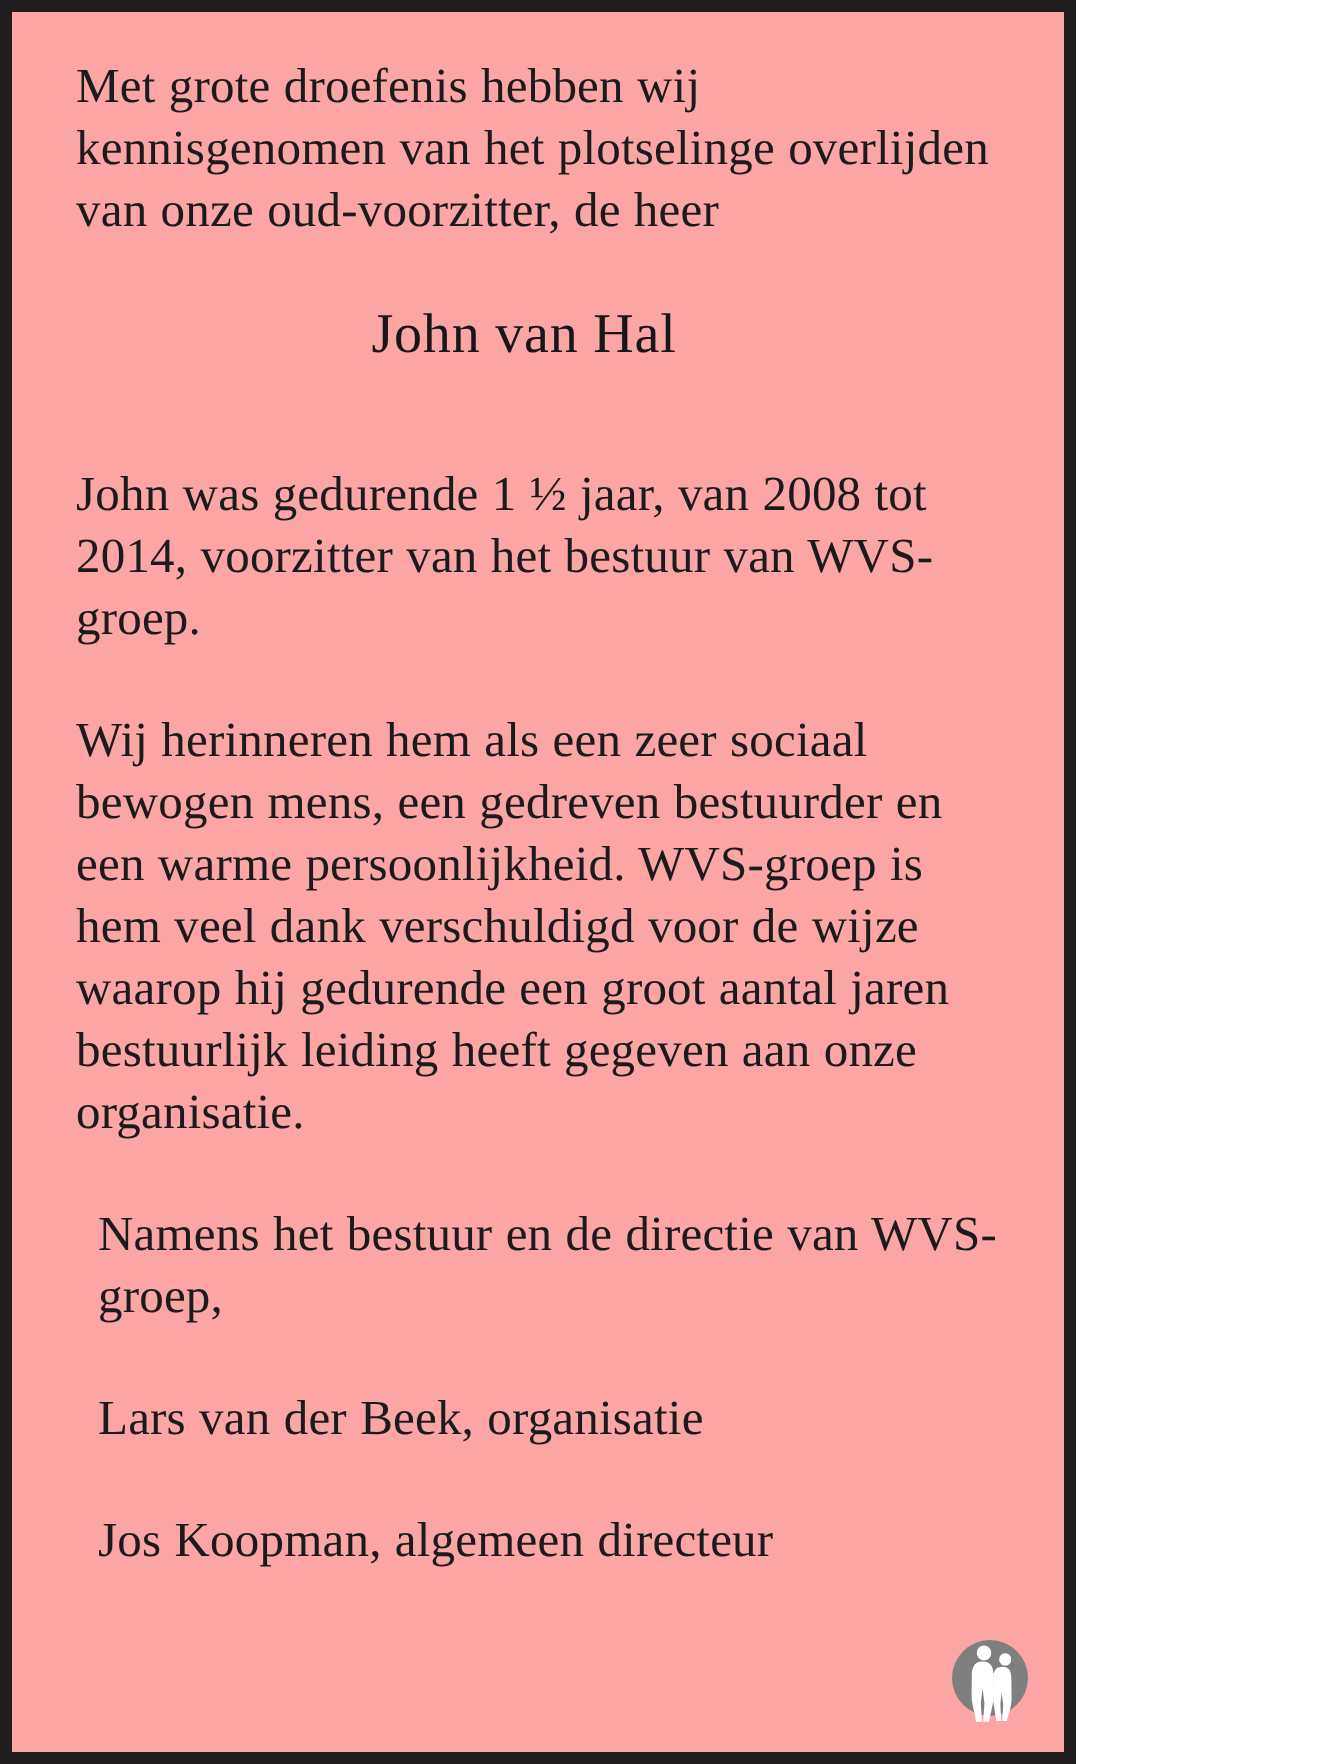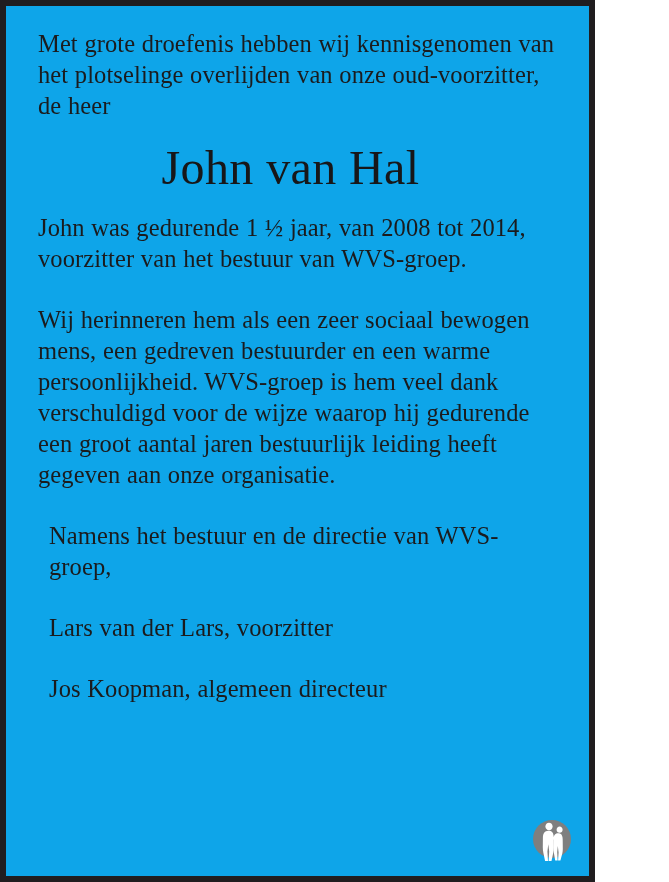--- a/index.html
+++ b/index.html
@@ -10,23 +10,23 @@
     width: 669px;
     height: 882px;
     background: #ffffff;
     font-family: "Liberation Serif", "DejaVu Serif", serif;
     overflow: hidden;
   }
 
   #notice {
     position: relative;
     box-sizing: border-box;
-    width: 595px;
+    width: 538px;
     height: 882px;
-    background: #0ea5e9;
+    background: #fca5a5;
     border-top: 6px solid #201d1f;
     border-bottom: 6px solid #201d1f;
     border-left: 6px solid #201d1f;
     border-right: 6px solid #201d1f;
     font-family: Liberation Serif, serif;
   }
 
   #inner {
     position: relative;
     box-sizing: border-box;
@@ -43,24 +43,24 @@
     letter-spacing: 0.1px;
     word-spacing: 0.4px;
   }
 
   .intro {
     margin: 0 0 0 0;
     max-width: 590px;
   }
 
   .deceased-name {
-    margin: 22px 0 20px 0;
+    margin: 22px 0 40px 0;
     text-align: center;
     color: #171719;
-    font-size: 48px;
+    font-size: 28px;
     line-height: 49px;
     letter-spacing: 0.4px;
     font-weight: 400;
     padding-right: 16px;
   }
 
   .body-para {
     margin: 0 0 30px 0;
     max-width: 596px;
   }
@@ -97,21 +97,21 @@
 
     <h1 class="deceased-name">John van Hal</h1>
 
     <p class="para body-para">John was gedurende 1 ½ jaar, van 2008 tot 2014, voorzitter van het bestuur van WVS-groep.</p>
 
     <p class="para body-para">Wij herinneren hem als een zeer sociaal bewogen mens, een gedreven bestuurder en een warme persoonlijkheid. WVS-groep is hem veel dank verschuldigd voor de wijze waarop hij gedurende een groot aantal jaren bestuurlijk leiding heeft gegeven aan onze organisatie.</p>
 
 
     <p class="para sig-line">Namens het bestuur en de directie van WVS-groep,</p>
 
-    <p class="para sig-line">Lars van der Lars, voorzitter</p>
+    <p class="para sig-line">Lars van der Beek, organisatie</p>
 
 
     <p class="para sig-line">Jos Koopman, algemeen directeur</p>
 
   </div>
 
   <div id="logo">
     <svg viewBox="0 0 48 48" xmlns="http://www.w3.org/2000/svg" aria-hidden="true">
       <circle cx="24" cy="23" r="19" fill="#7f7f7f"></circle>
 

